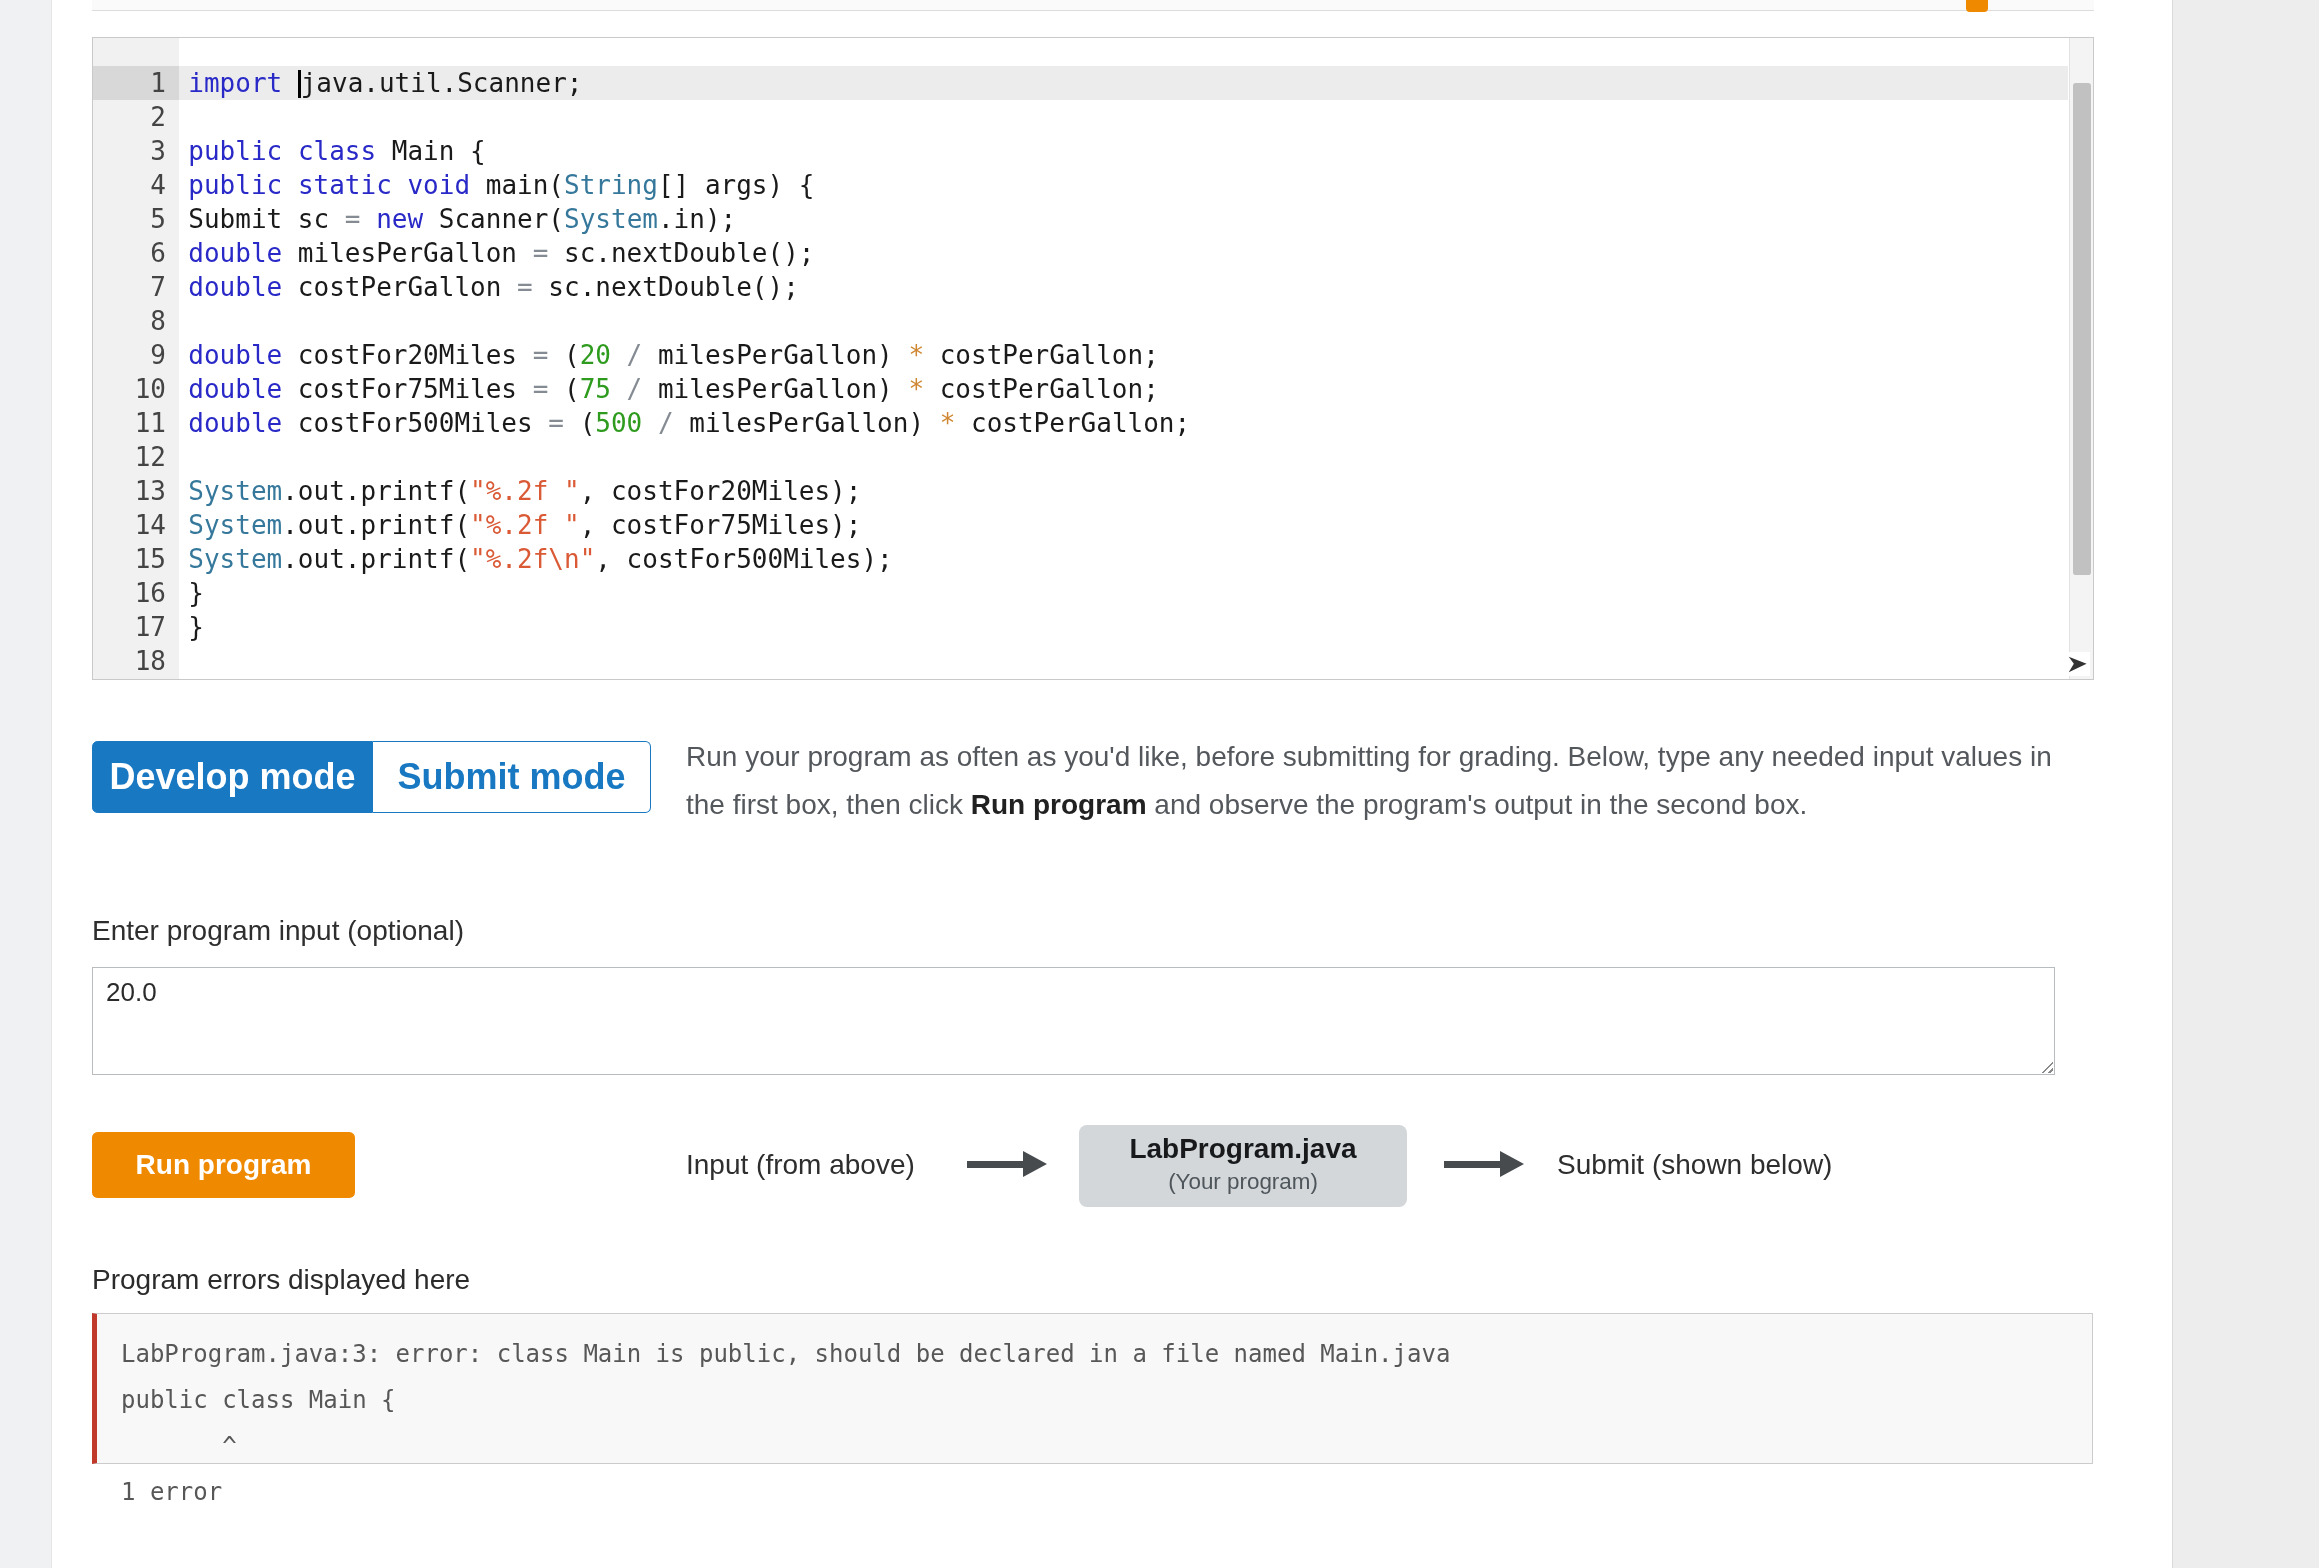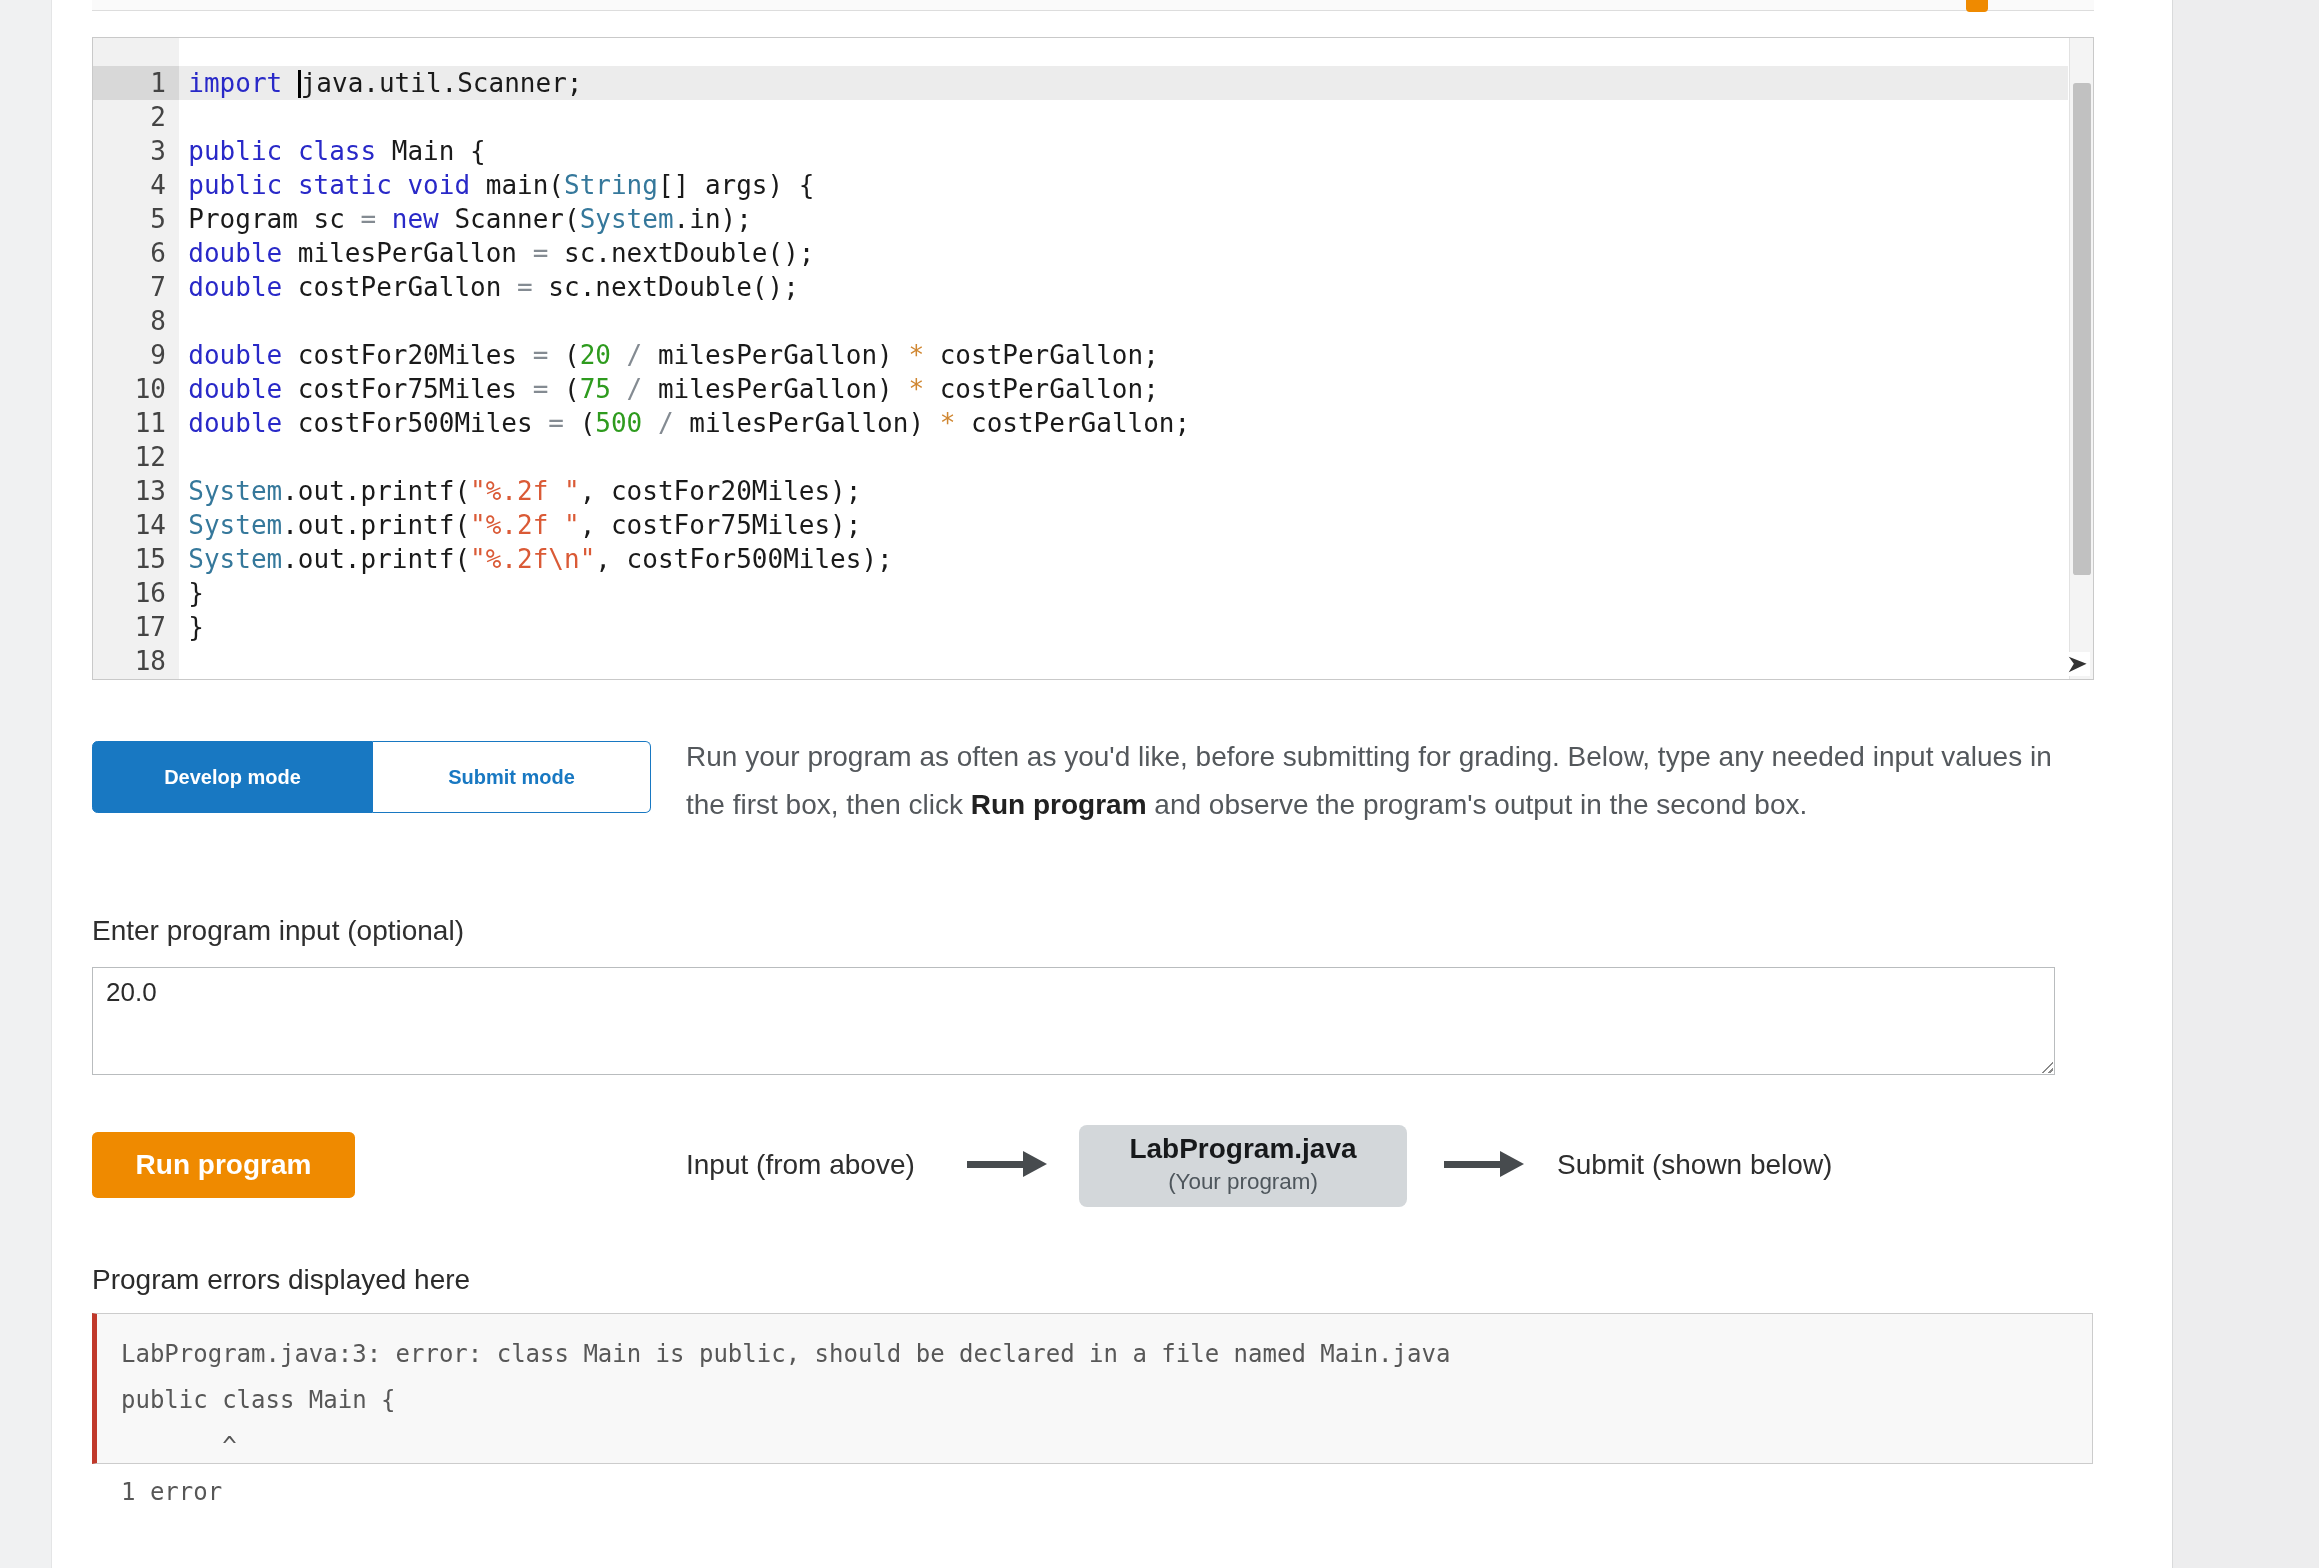--- a/index.html
+++ b/index.html
@@ -30,21 +30,21 @@
   .tok-o { color:var(--syntax-operator); }
   .tok-d { color:var(--syntax-dim); }
   .cursor { display:inline-block; width:2.8px; height:28px; background:#000; vertical-align:-5.6px; }
   .scrollbar { position:absolute; right:0; top:0; width:24px; height:100%; background:#f4f4f4; border-left:0.9px solid #e2e2e2; }
   .scroll-thumb { position:absolute; left:2.8px; top:45px; width:18.6px; height:492px; background:#c1c1c1; border-radius:2.8px; }
   .corner-icon { position:absolute; right:2.8px; bottom:2.8px; width:26px; height:24px; background:#fff;
                  display:flex; align-items:center; justify-content:center; z-index:3; }
 
   
   .mode-toggle { position:absolute; left:92px; top:741px; height:72px; display:flex; }
-  .mode-btn { height:72px; display:flex; align-items:center; justify-content:center; font-size:20px; font-weight:bold; cursor:pointer; }
+  .mode-btn { height:72px; display:flex; align-items:center; justify-content:center; font-size:36px; font-weight:bold; cursor:pointer; }
   .mode-btn.develop { width:281px; background:var(--accent-blue); color:#fff; border:1.9px solid var(--accent-blue); border-radius:5.6px 0 0 5.6px; }
   .mode-btn.submit { width:278px; background:#fff; color:var(--accent-blue); border:1.9px solid var(--accent-blue); border-left:none; border-radius:0 5.6px 5.6px 0; }
 
   .instructions { position:absolute; left:686px; top:733px; width:1395px; font-size:28px; line-height:48px; color:#54585c; }
   .instructions b { color:#212121; }
 
   .input-label { position:absolute; left:92px; top:915px; font-size:28px; color:#2e2e2e; }
   .input-wrap { position:absolute; left:92px; top:967px; width:1963px; height:108px; }
   .input-wrap textarea { width:100%; height:100%; border:0.9px solid #b9bcbe; resize:none; outline:none;
                          font-family:"Liberation Sans", sans-serif; font-size:26px; color:#2b2b2b; padding:9.3px 13px; background:#fff; }
@@ -100,21 +100,21 @@
         <div class="code-line">
           <div class="gutter-cell">3</div>
           <div class="code-cell"><span class="tok-k">public</span><span class="tok-p"> </span><span class="tok-k">class</span><span class="tok-p"> Main {</span></div>
         </div>
         <div class="code-line">
           <div class="gutter-cell">4</div>
           <div class="code-cell"><span class="tok-k">public</span><span class="tok-p"> </span><span class="tok-k">static</span><span class="tok-p"> </span><span class="tok-k">void</span><span class="tok-p"> main(</span><span class="tok-t">String</span><span class="tok-p">[] args) {</span></div>
         </div>
         <div class="code-line">
           <div class="gutter-cell">5</div>
-          <div class="code-cell"><span class="tok-p">Program sc </span><span class="tok-d">=</span><span class="tok-p"> </span><span class="tok-k">new</span><span class="tok-p"> Scanner(</span><span class="tok-t">System</span><span class="tok-p">.in);</span></div>
+          <div class="code-cell"><span class="tok-p">Submit sc </span><span class="tok-d">=</span><span class="tok-p"> </span><span class="tok-k">new</span><span class="tok-p"> Scanner(</span><span class="tok-t">System</span><span class="tok-p">.in);</span></div>
         </div>
         <div class="code-line">
           <div class="gutter-cell">6</div>
           <div class="code-cell"><span class="tok-k">double</span><span class="tok-p"> milesPerGallon </span><span class="tok-d">=</span><span class="tok-p"> sc.nextDouble();</span></div>
         </div>
         <div class="code-line">
           <div class="gutter-cell">7</div>
           <div class="code-cell"><span class="tok-k">double</span><span class="tok-p"> costPerGallon </span><span class="tok-d">=</span><span class="tok-p"> sc.nextDouble();</span></div>
         </div>
         <div class="code-line">

